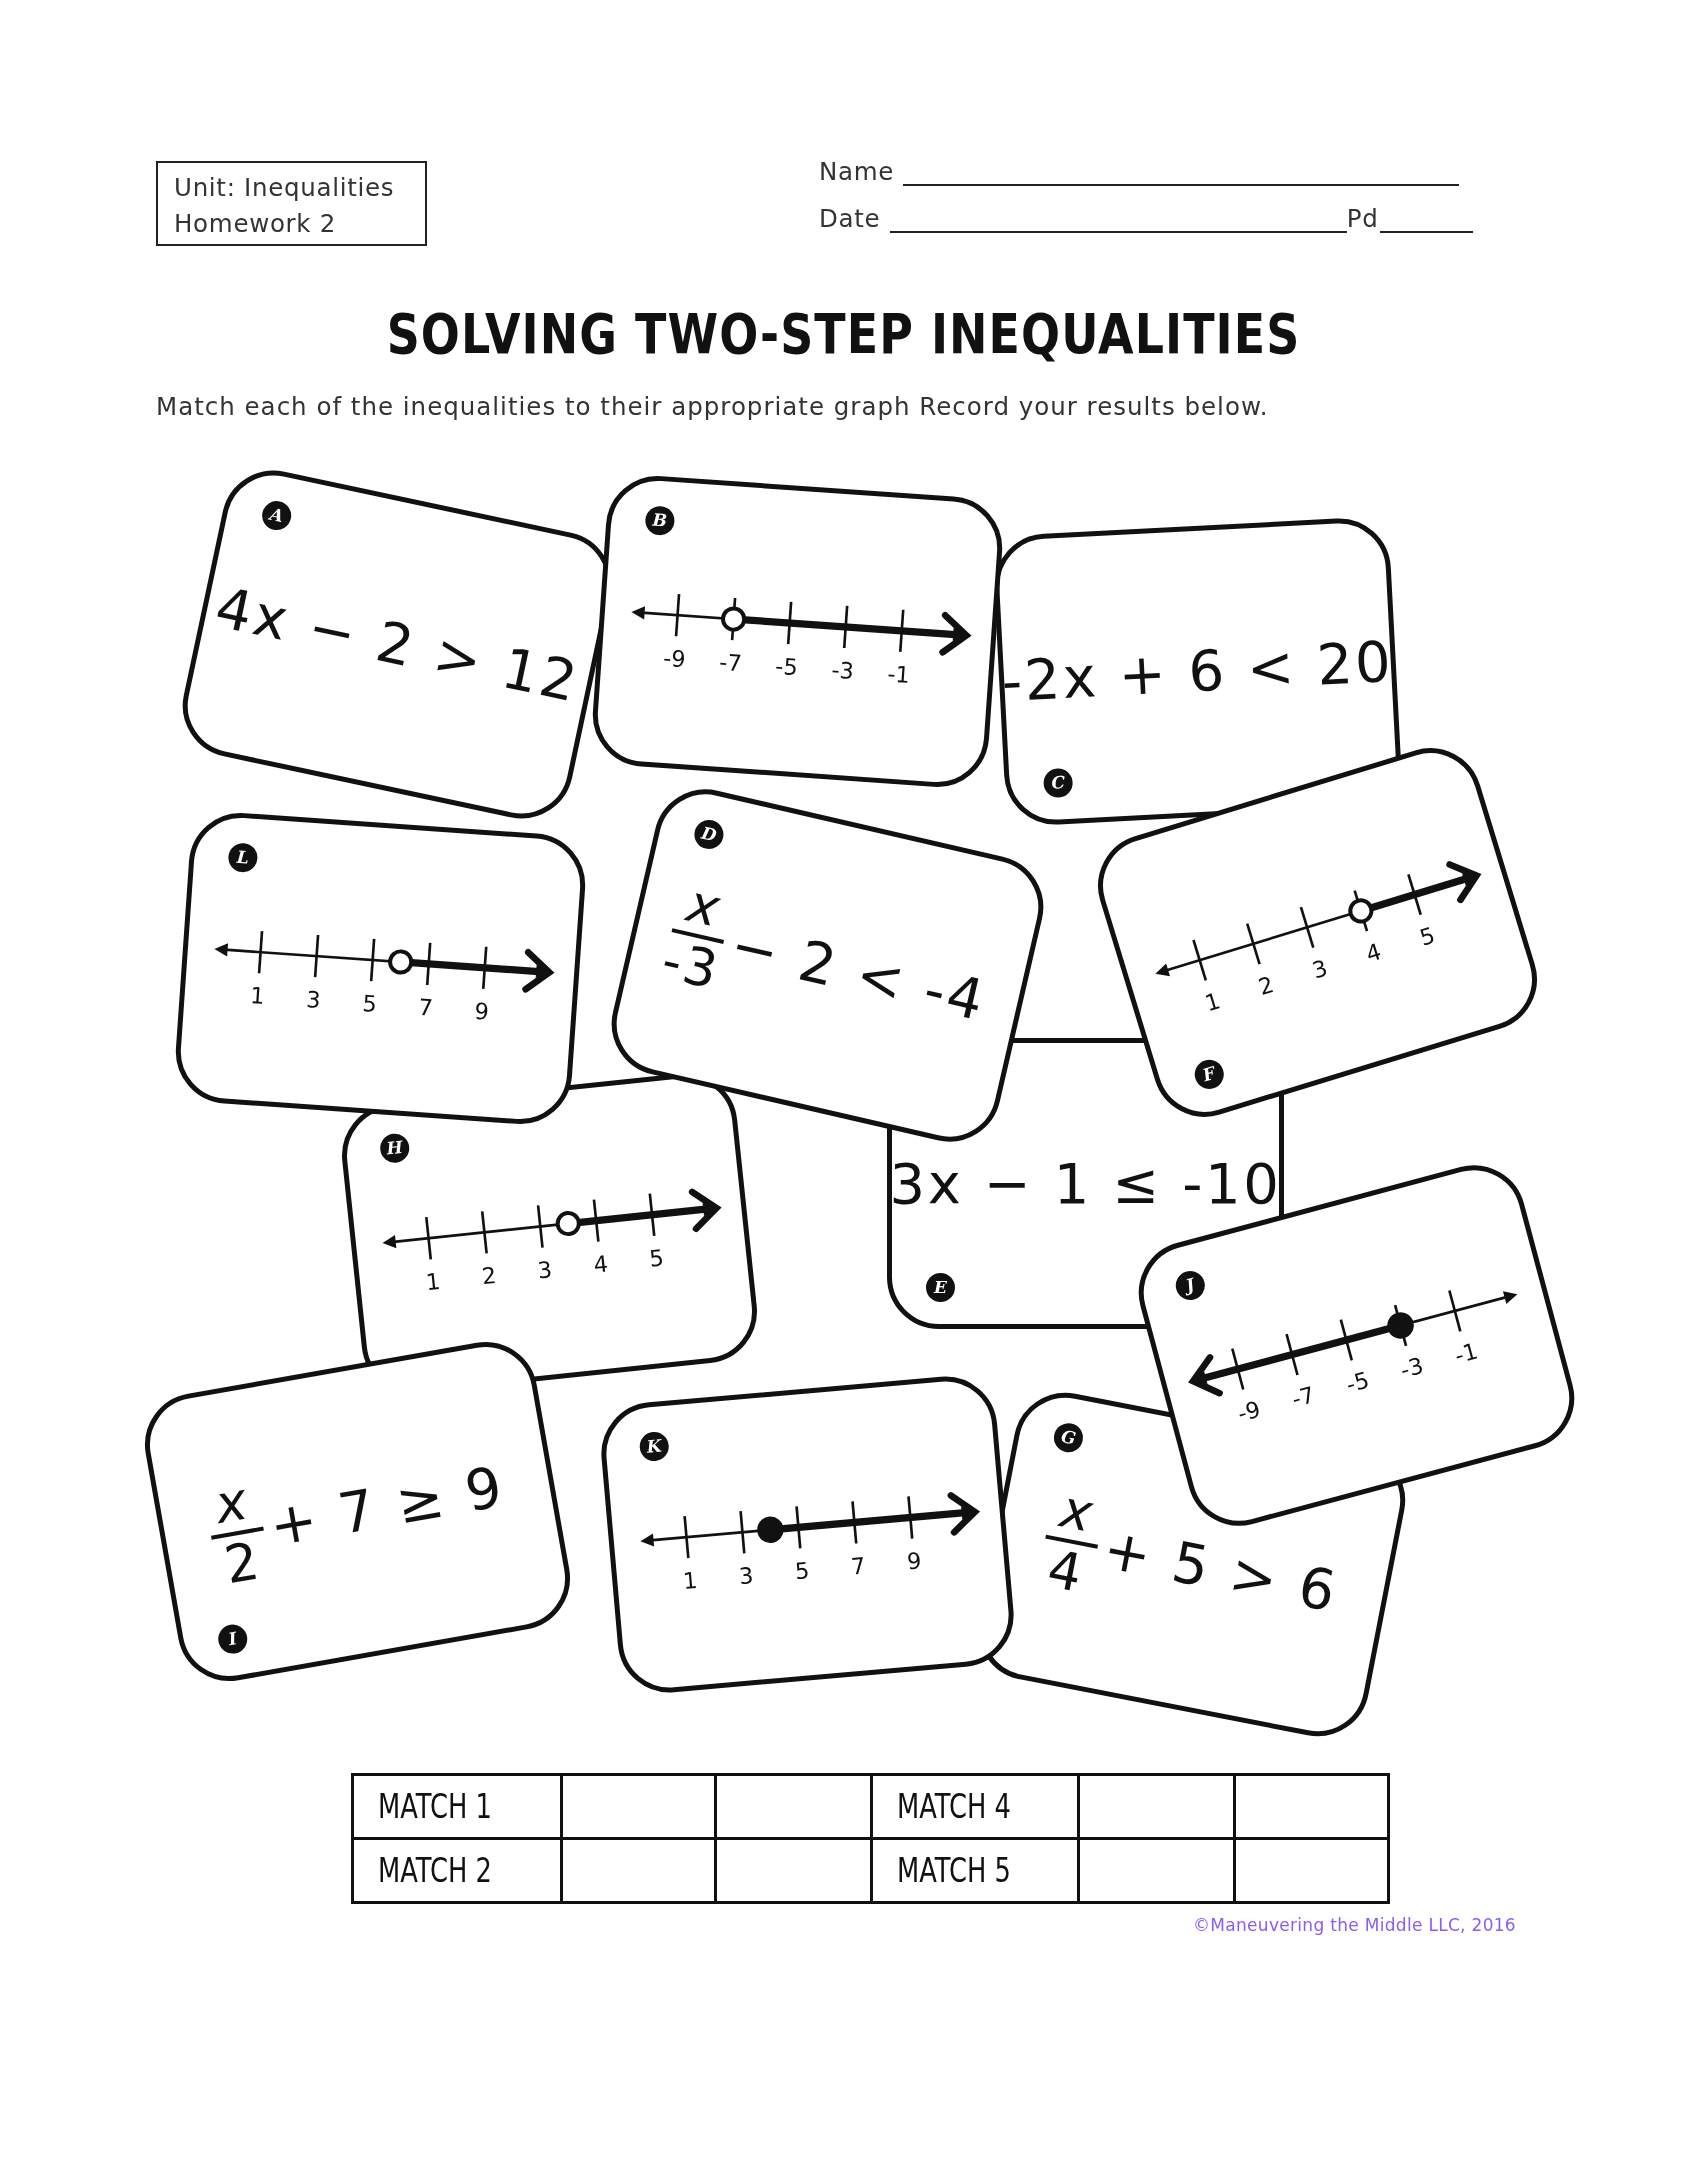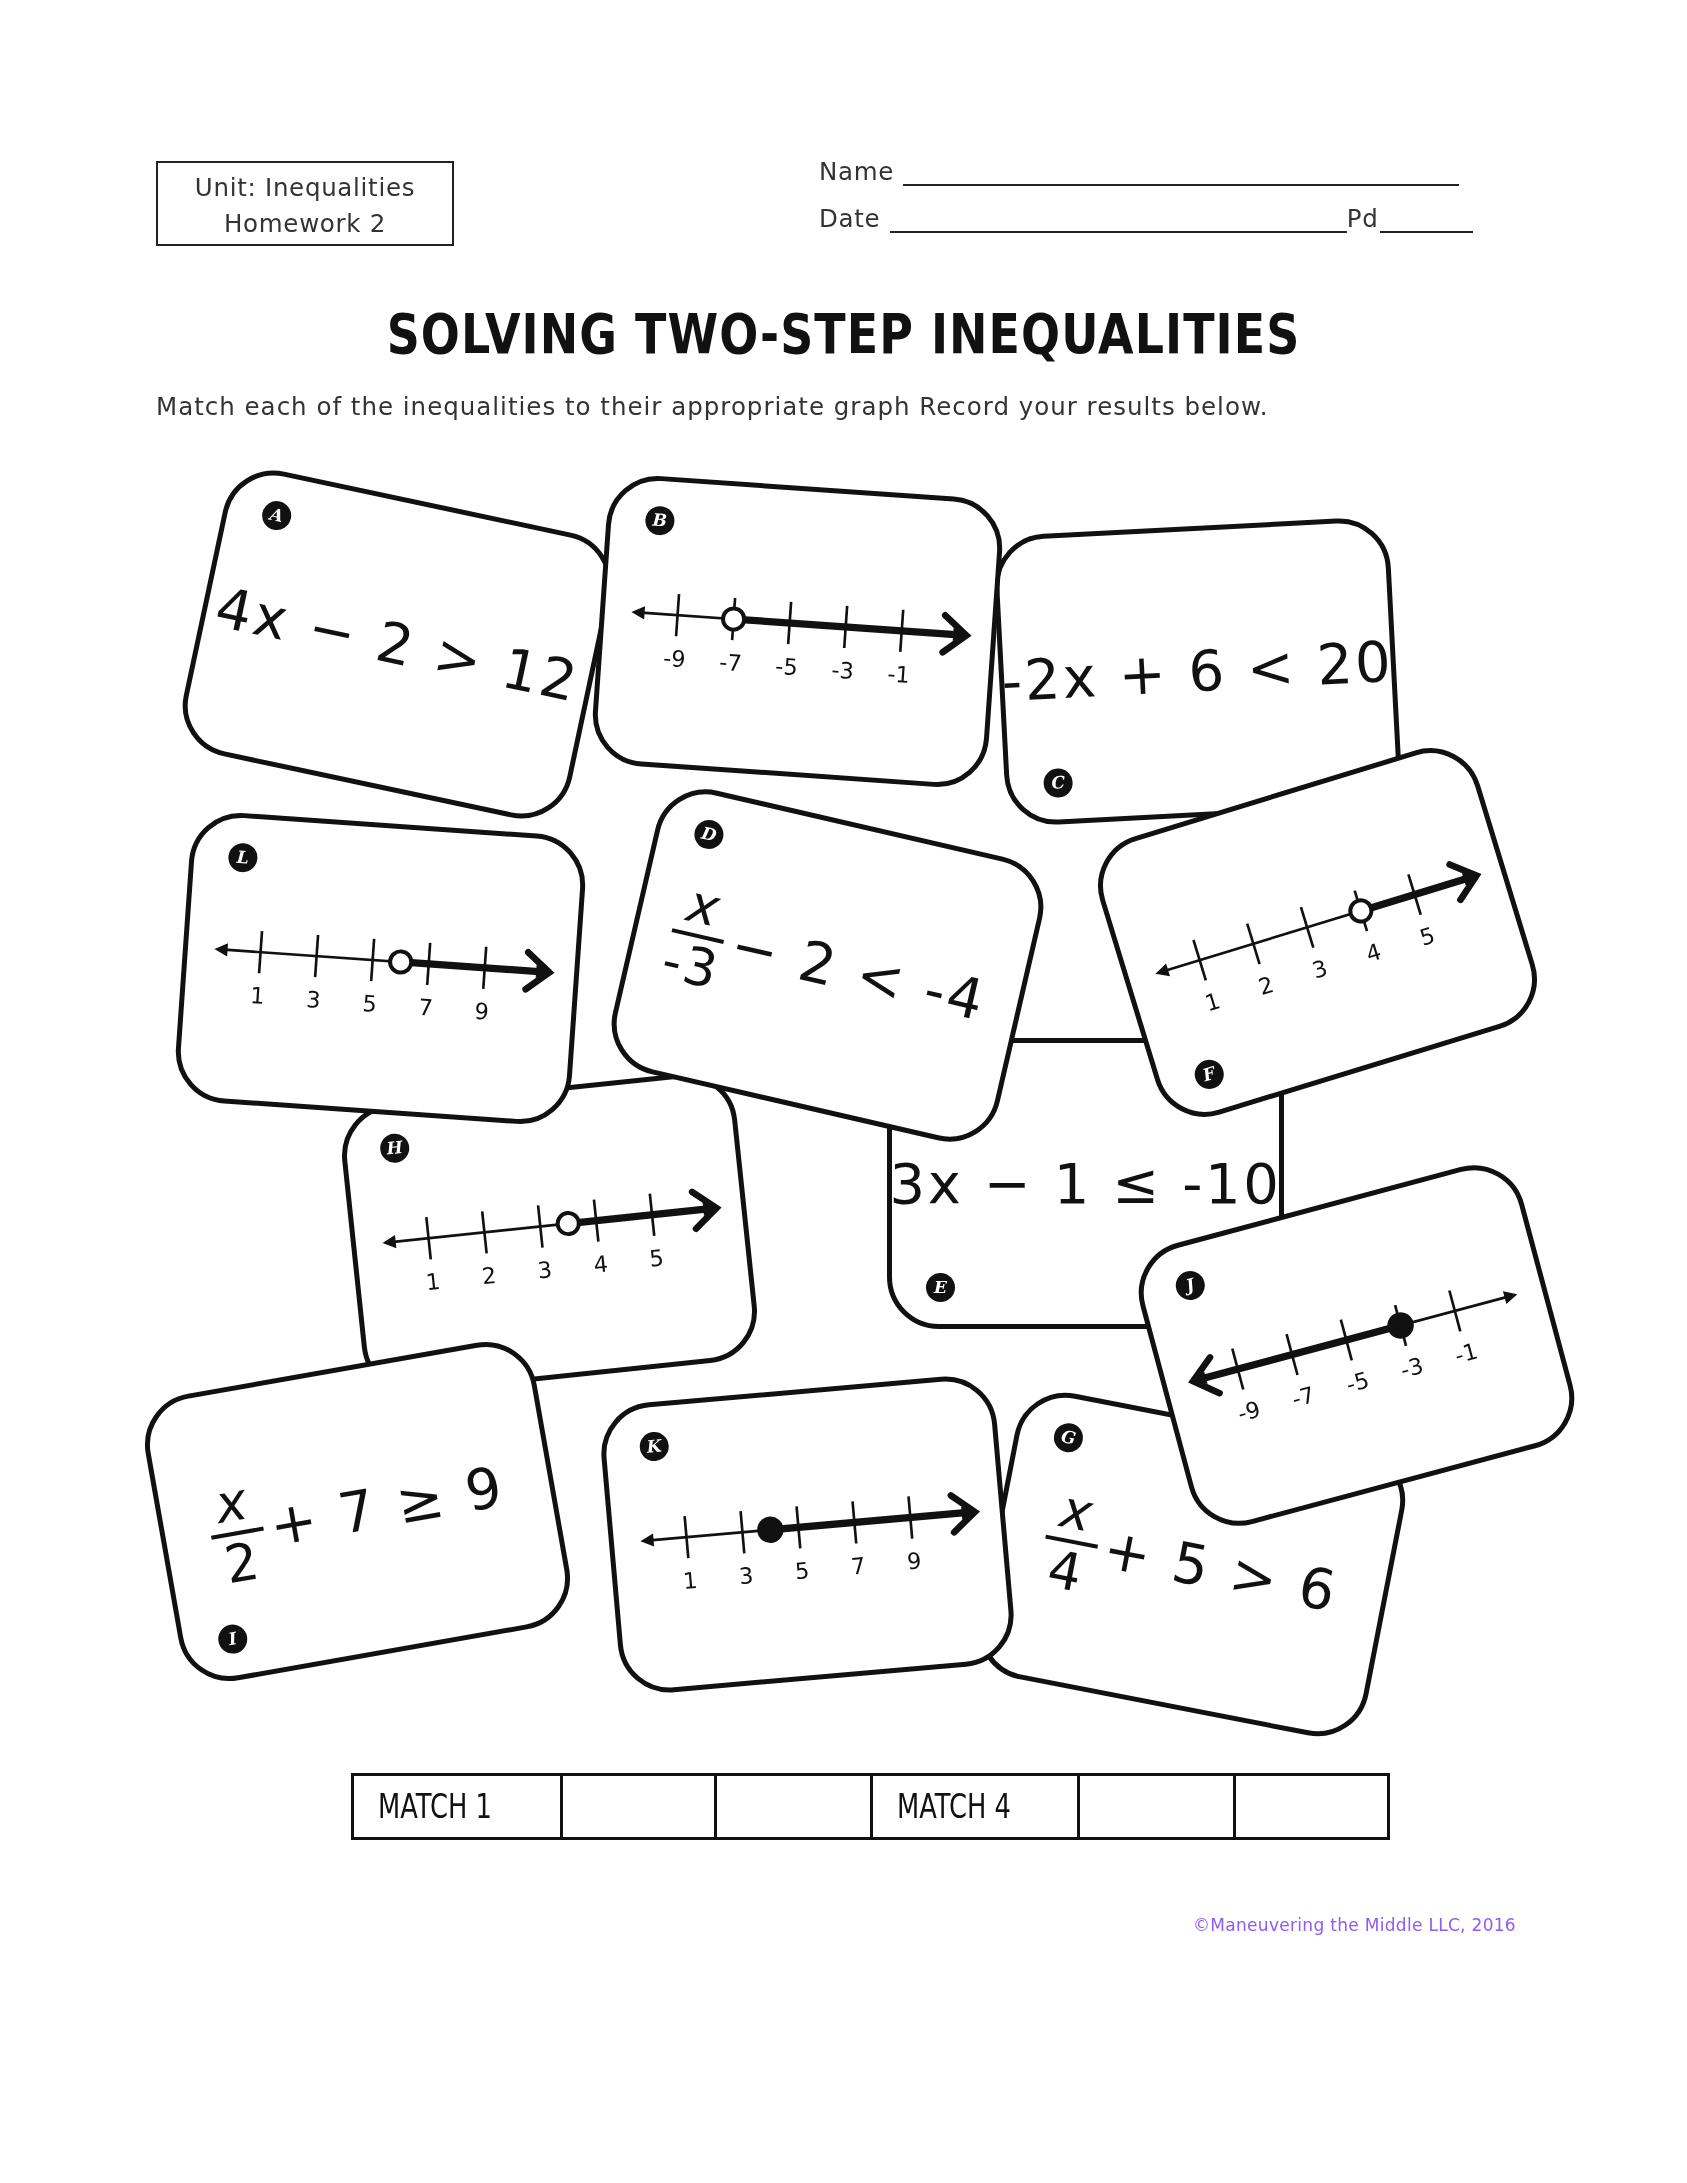--- a/index.html
+++ b/index.html
@@ -1,20 +1,20 @@
 <!DOCTYPE html>
 <html style="font-size:10.6px"><head>
 <meta charset="utf-8">
 <style>
   html, body { margin: 0; padding: 0; background: #ffffff; }
   body { width: 1687px; height: 2183px; position: relative; overflow: hidden;
          font-family: "DejaVu Sans", sans-serif; color: #111; }
 
-  .unit-box { position: absolute; left: 156px; top: 161px; width: 298px; height: 85px;
-              border: 2px solid #222; box-sizing: border-box; padding: 6.6px 16px; text-align: center; }
+  .unit-box { position: absolute; left: 156px; top: 161px; width: 271px; height: 85px;
+              border: 2px solid #222; box-sizing: border-box; padding: 6.6px 16px; }
   .unit-box div { font-size: 24.5px; line-height: 36px; color: #333; letter-spacing: 0.7px; }
 
   .info-line { position: absolute; left: 819px; font-size: 24.5px; color: #333; letter-spacing: 0.7px;
                display: flex; align-items: flex-end; }
   .info-line .blank { display: inline-block; border-bottom: 2px solid #222; height: 22.5px; margin-left: 9.3px; }
   .info-line .pd-label { margin-left: 0; }
 
   .title { position: absolute; left: 0; right: 0; top: 301px; text-align: center;
            font-family: "DejaVu Sans", sans-serif; font-weight: bold; font-size: 56px;
            letter-spacing: 1.3px; transform: scaleX(0.82); transform-origin: center; }
@@ -244,17 +244,25 @@
 <table class="match">
   <tbody id="match-body">
       <tr>
         <td class="label" style="width: 182px;"><span>MATCH 1</span></td>
         <td style="width: 151px;"></td>
         <td style="width: 153px;"></td>
         <td class="label" style="width: 180px;"><span>MATCH 4</span></td>
         <td style="width: 153px;"></td>
         <td style="width: 151px;"></td>
       </tr>
+      <tr>
+        <td class="label" style="width: 182px;"><span>MATCH 2</span></td>
+        <td style="width: 151px;"></td>
+        <td style="width: 153px;"></td>
+        <td class="label" style="width: 180px;"><span>MATCH 5</span></td>
+        <td style="width: 153px;"></td>
+        <td style="width: 151px;"></td>
+      </tr>
     </tbody>
 </table>
 
 <div class="footer">©Maneuvering the Middle LLC, 2016</div>
 
 
 </body></html>

